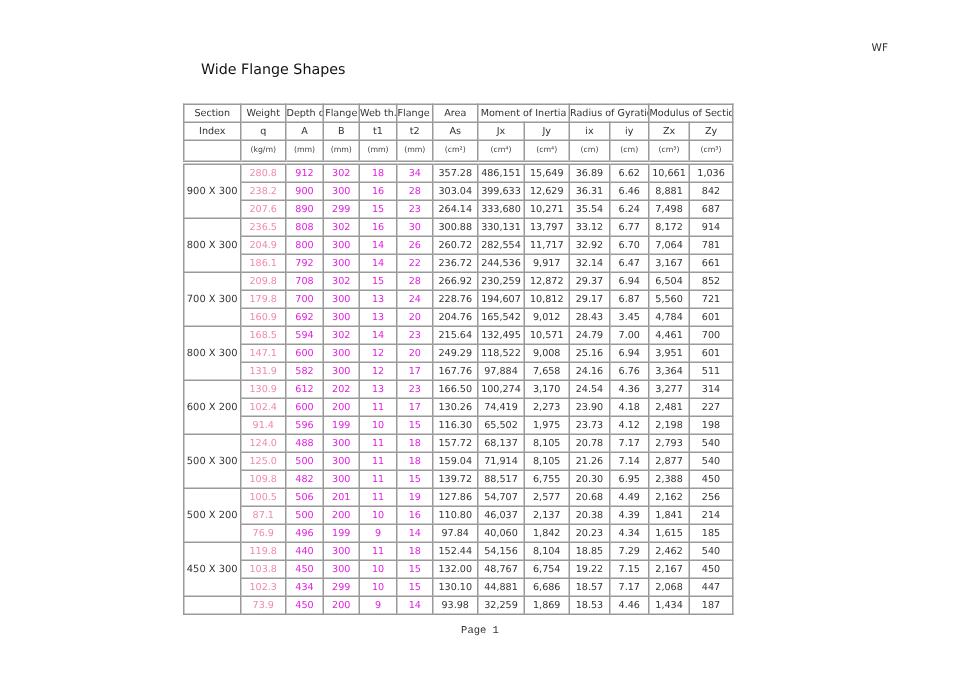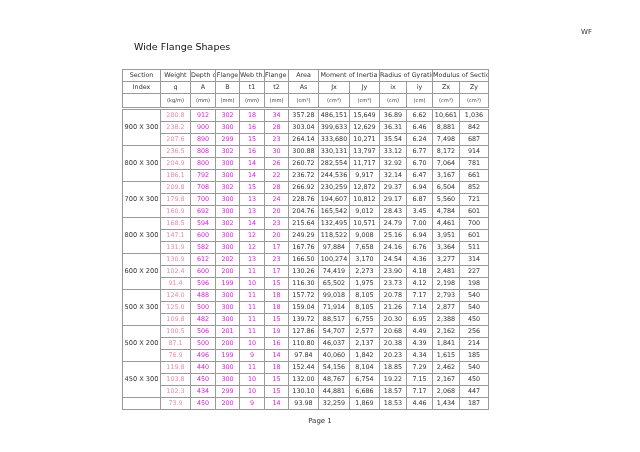--- a/index.html
+++ b/index.html
@@ -2,21 +2,21 @@
 <html><head>
 <meta charset="utf-8">
 <style>
   html, body { margin: 0; padding: 0; background: #ffffff; }
   body { width: 640px; height: 452px; position: relative; overflow: hidden;
          font-family: "DejaVu Sans", sans-serif; color: #222; }
   .page-header { position: absolute; top: 28px; left: 0; width: 564px; text-align: right;
                  font-size: 7px; color: #333; padding-left: 28px; }
   .doc-title { position: absolute; top: 41px; left: 134px; font-size: 9.5px; font-weight: normal; color: #111; }
   .page-footer { position: absolute; top: 417px; left: 0; width: 640px; text-align: center;
-                 font-size: 7px; color: #333; }
+                 font-size: 7px; color: #333; font-family: Liberation Mono, monospace; }
   table.wf { position: absolute; top: 57px; left: 122px; border-collapse: collapse;
              table-layout: fixed; width: 366px; margin-top: 12px; }
   table.wf td { border: 1px solid #9a9a9a; text-align: center; padding: 0; font-size: 6.4px;
                 white-space: nowrap; overflow: hidden; height: 11px; line-height: 11px; color: #333; }
   table.wf tr.hdr1 td, table.wf tr.hdr2 td { height: 11px; }
   table.wf tr.hdr3 td { height: 13px; font-size: 5.2px; color: #444; }
   table.wf tr.hdr3 td { border-bottom: 3px double #9a9a9a; }
   table.wf td.sec { font-size: 6.6px; color: #333; }
   table.wf td.w { color: #f08aa8; }
   table.wf td.m { color: #e020e0; }
@@ -303,21 +303,21 @@
         <td class="n">198</td>
       </tr>
       <tr>
         <td class="sec" rowspan="3">500 X 300</td>
         <td class="w">124.0</td>
         <td class="m">488</td>
         <td class="m">300</td>
         <td class="m">11</td>
         <td class="m">18</td>
         <td class="n">157.72</td>
-        <td class="n">99,018</td>
+        <td class="n">68,137</td>
         <td class="n">8,105</td>
         <td class="n">20.78</td>
         <td class="n">7.17</td>
         <td class="n">2,793</td>
         <td class="n">540</td>
       </tr>
       <tr>
         <td class="w">125.0</td>
         <td class="m">500</td>
         <td class="m">300</td>

